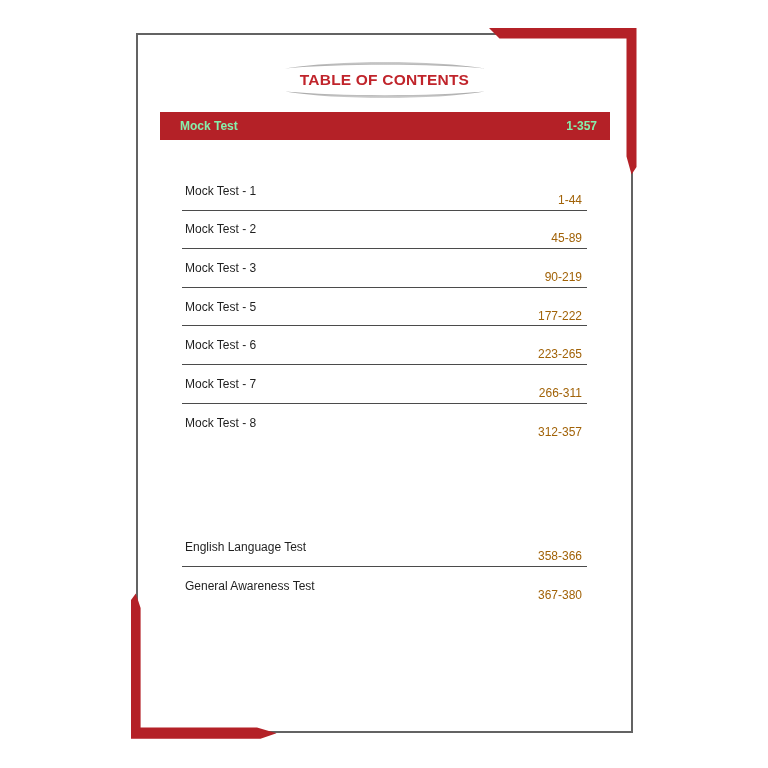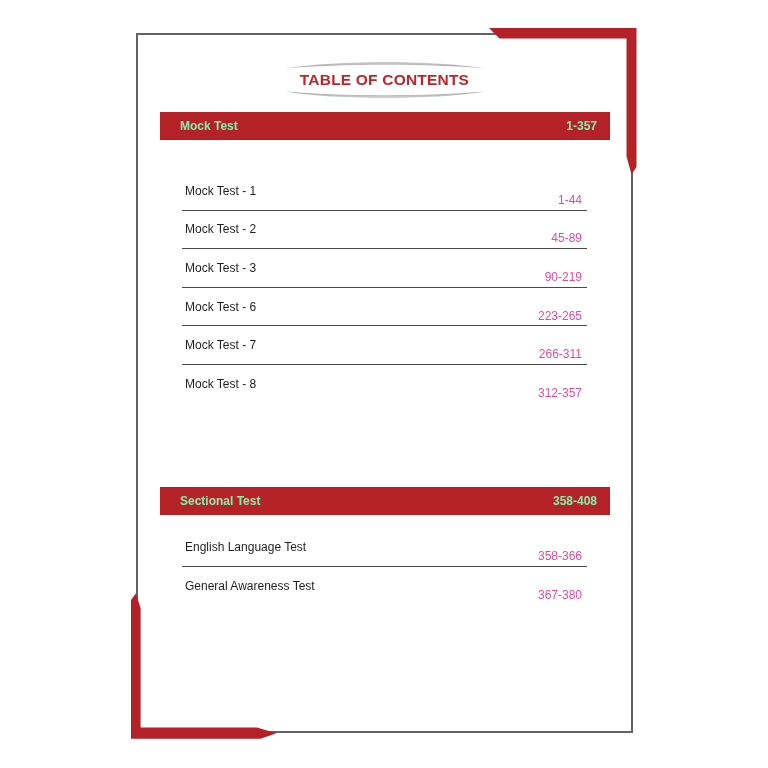--- a/index.html
+++ b/index.html
@@ -36,21 +36,21 @@
   
   .rows { position:absolute; left:44px; width:405px; }
   .rows1 { top:137px; }
   .rows2 { top:493px; }
   .row {
     height:38.6px; display:flex; align-items:center; justify-content:space-between;
     border-bottom:1.5px solid #4b4b4b; padding:0 5px 0 3px;
     font-size:12px; color:#1f1f1f;
   }
   .row:last-child { border-bottom:none;gap:36px; }
-  .row .pg { color:#ec4899;margin-top:18px; }
+  .row .pg { color:#a16207;margin-top:18px; }
 
   
   .brackets { position:absolute; left:0; top:0; width:768px; height:768px;
               z-index:5; pointer-events:none; }
 </style>
 </head>
 <body>
 
 <div class="canvas">
 
@@ -90,37 +90,37 @@
       </div>
       <div class="row">
         <span>Mock Test - 2</span>
         <span class="pg">45-89</span>
       </div>
       <div class="row">
         <span>Mock Test - 3</span>
         <span class="pg">90-219</span>
       </div>
       <div class="row">
+        <span>Mock Test - 5</span>
+        <span class="pg">177-222</span>
+      </div>
+      <div class="row">
         <span>Mock Test - 6</span>
         <span class="pg">223-265</span>
       </div>
       <div class="row">
         <span>Mock Test - 7</span>
         <span class="pg">266-311</span>
       </div>
       <div class="row">
         <span>Mock Test - 8</span>
         <span class="pg">312-357</span>
       </div>
     </div>
 
-    <div class="bar bar2">
-      <span>Sectional Test</span>
-      <span>358-408</span>
-    </div>
 
     <div class="rows rows2">
       <div class="row">
         <span>English Language Test</span>
         <span class="pg">358-366</span>
       </div>
       <div class="row">
         <span>General Awareness Test</span>
         <span class="pg">367-380</span>
       </div>

